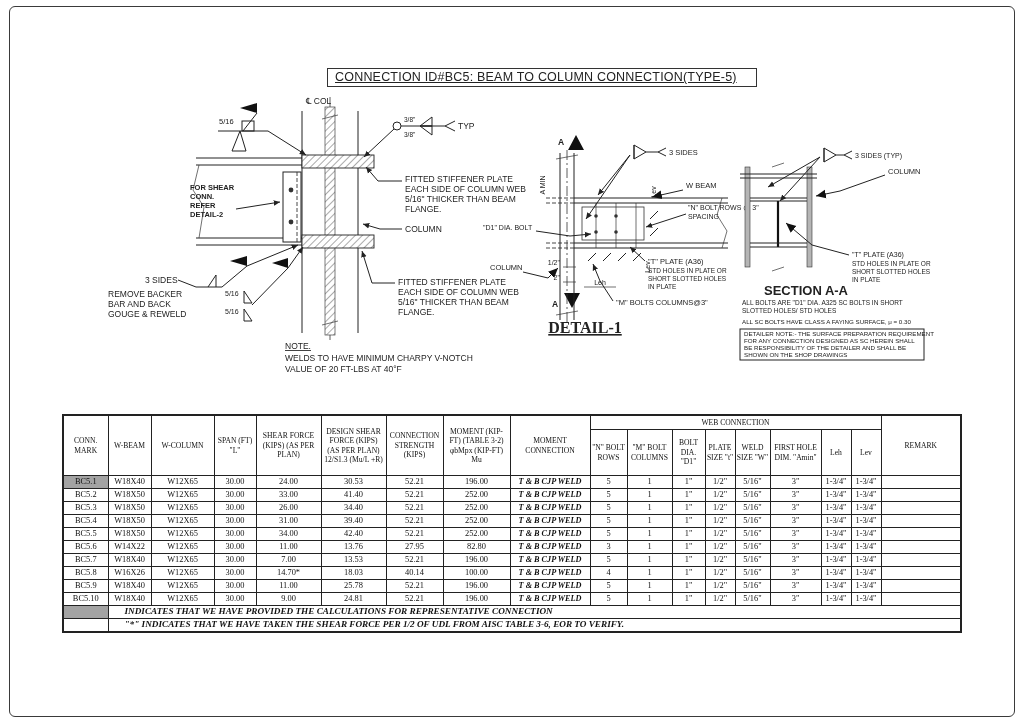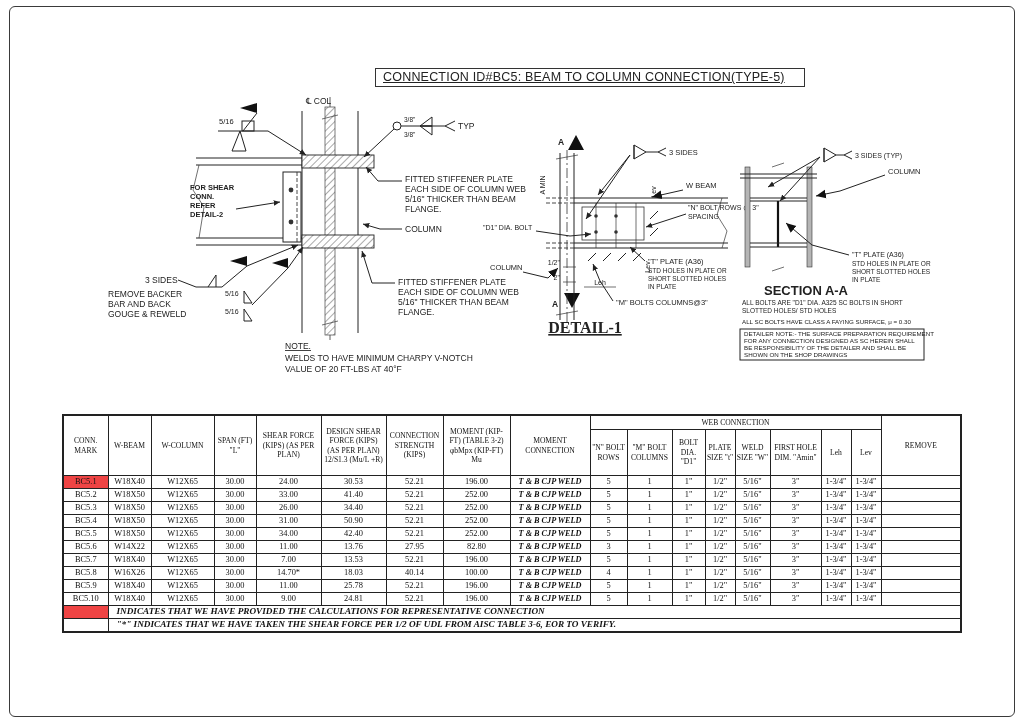--- a/index.html
+++ b/index.html
@@ -1,38 +1,38 @@
 <!DOCTYPE html>
 <html><head>
 <meta charset="utf-8">
 <style>
   html,body{margin:0;padding:0;background:#fff;}
   body{width:1024px;height:723px;position:relative;font-family:"Liberation Sans","DejaVu Sans",sans-serif;color:#222;}
   .sheet-border{position:absolute;top:6px;left:9px;right:9px;bottom:6px;border:1.5px solid #3a3a3a;border-radius:6px;}
-  .title-box{position:absolute;top:68px;left:327px;border:1px solid #333;padding:1px 19px 2px 7px;font-size:12.5px;letter-spacing:.2px;text-decoration:underline;white-space:nowrap;margin-left:48px;}
+  .title-box{position:absolute;top:68px;left:327px;border:1px solid #333;padding:1px 19px 2px 7px;font-size:12.5px;letter-spacing:.2px;text-decoration:underline;white-space:nowrap;}
   
   .drawing{position:absolute;top:95px;left:0;}
   svg text{font-family:"Liberation Sans","DejaVu Sans",sans-serif;fill:#222;}
   .t8{font-size:8.5px}.t75{font-size:7.5px}.t7{font-size:7px}.t65{font-size:6.5px}.t62{font-size:6.2px}
   .b{font-weight:bold}.u{text-decoration:underline}.mid{text-anchor:middle}.end{text-anchor:end}
   .ser{font-family:"Liberation Serif","DejaVu Serif",serif}
   .ln{stroke:#222;stroke-width:1;fill:none}
   .lnt{stroke:#333;stroke-width:.7;fill:none}
   .cl{stroke:#333;stroke-width:.8;stroke-dasharray:10 3 2 3;fill:none}
   .dsh{stroke:#333;stroke-width:.9;stroke-dasharray:4 2;fill:none}
   .flag{fill:#111;stroke:none}
   .tri{stroke:#222;stroke-width:1;fill:none}
   
   .conn-table{position:absolute;top:414px;left:62px;width:898px;border-collapse:collapse;table-layout:fixed;font-family:"Liberation Serif","DejaVu Serif",serif;color:#111;}
   .conn-table th,.conn-table td{border:1px solid #222;padding:0 1px;text-align:center;overflow:hidden;}
   .conn-table th{font-size:7.6px;font-weight:normal;line-height:1.25;}
   .conn-table td{font-size:8.4px;height:12px;line-height:1;}
   .conn-table .mc{font-weight:bold;font-style:italic;font-size:8.2px;}
-  .hl{background:#ef4444;}
-  .foot td{font-weight:bold;font-style:italic;font-size:9.2px;text-align:left;padding-left:8px;}
+  .hl{background:#a3a3a3;}
+  .foot td{font-weight:bold;font-style:italic;font-size:9.2px;text-align:left;padding-left:16px;}
   .conn-table{border:2px solid #222;}
 </style>
 </head>
 <body>
 
 <div class="sheet-border"></div>
 
 <div class="title-box">CONNECTION ID#BC5: BEAM TO COLUMN CONNECTION(TYPE-5)</div>
 
 <svg class="drawing" width="1024" height="320" viewBox="0 0 1024 320">
@@ -314,21 +314,21 @@
       <th rowspan="2">CONN. MARK</th>
       <th rowspan="2">W-BEAM</th>
       <th rowspan="2">W-COLUMN</th>
       <th rowspan="2">SPAN (FT) "L"</th>
       <th rowspan="2">SHEAR FORCE (KIPS) (AS PER PLAN)</th>
       <th rowspan="2">DESIGN  SHEAR FORCE (KIPS) (AS PER PLAN) 12/S1.3 (Mu/L +R)</th>
       <th rowspan="2">CONNECTION STRENGTH (KIPS)</th>
       <th rowspan="2">MOMENT (KIP-FT) (TABLE 3-2) φbMpx (KIP-FT) Mu</th>
       <th rowspan="2">MOMENT CONNECTION</th>
       <th colspan="8" style="height:13px">WEB CONNECTION</th>
-      <th rowspan="2">REMOVE</th>
+      <th rowspan="2">REMARK</th>
     </tr>
     <tr style="height:46px">
       <th>"N" BOLT ROWS</th>
       <th>"M" BOLT COLUMNS</th>
       <th>BOLT DIA. "D1"</th>
       <th>PLATE SIZE "t"</th>
       <th>WELD SIZE "W"</th>
       <th>FIRST HOLE DIM. "Amin"</th>
       <th>Leh</th>
       <th>Lev</th>
@@ -394,21 +394,21 @@
         <td>1-3/4"</td>
         <td>1-3/4"</td>
         <td></td>
       </tr>
       <tr>
         <td>BC5.4</td>
         <td>W18X50</td>
         <td>W12X65</td>
         <td>30.00</td>
         <td>31.00</td>
-        <td>50.90</td>
+        <td>39.40</td>
         <td>52.21</td>
         <td>252.00</td>
         <td class="mc">T &amp; B CJP WELD</td>
         <td>5</td>
         <td>1</td>
         <td>1"</td>
         <td>1/2"</td>
         <td>5/16"</td>
         <td>3"</td>
         <td>1-3/4"</td>

